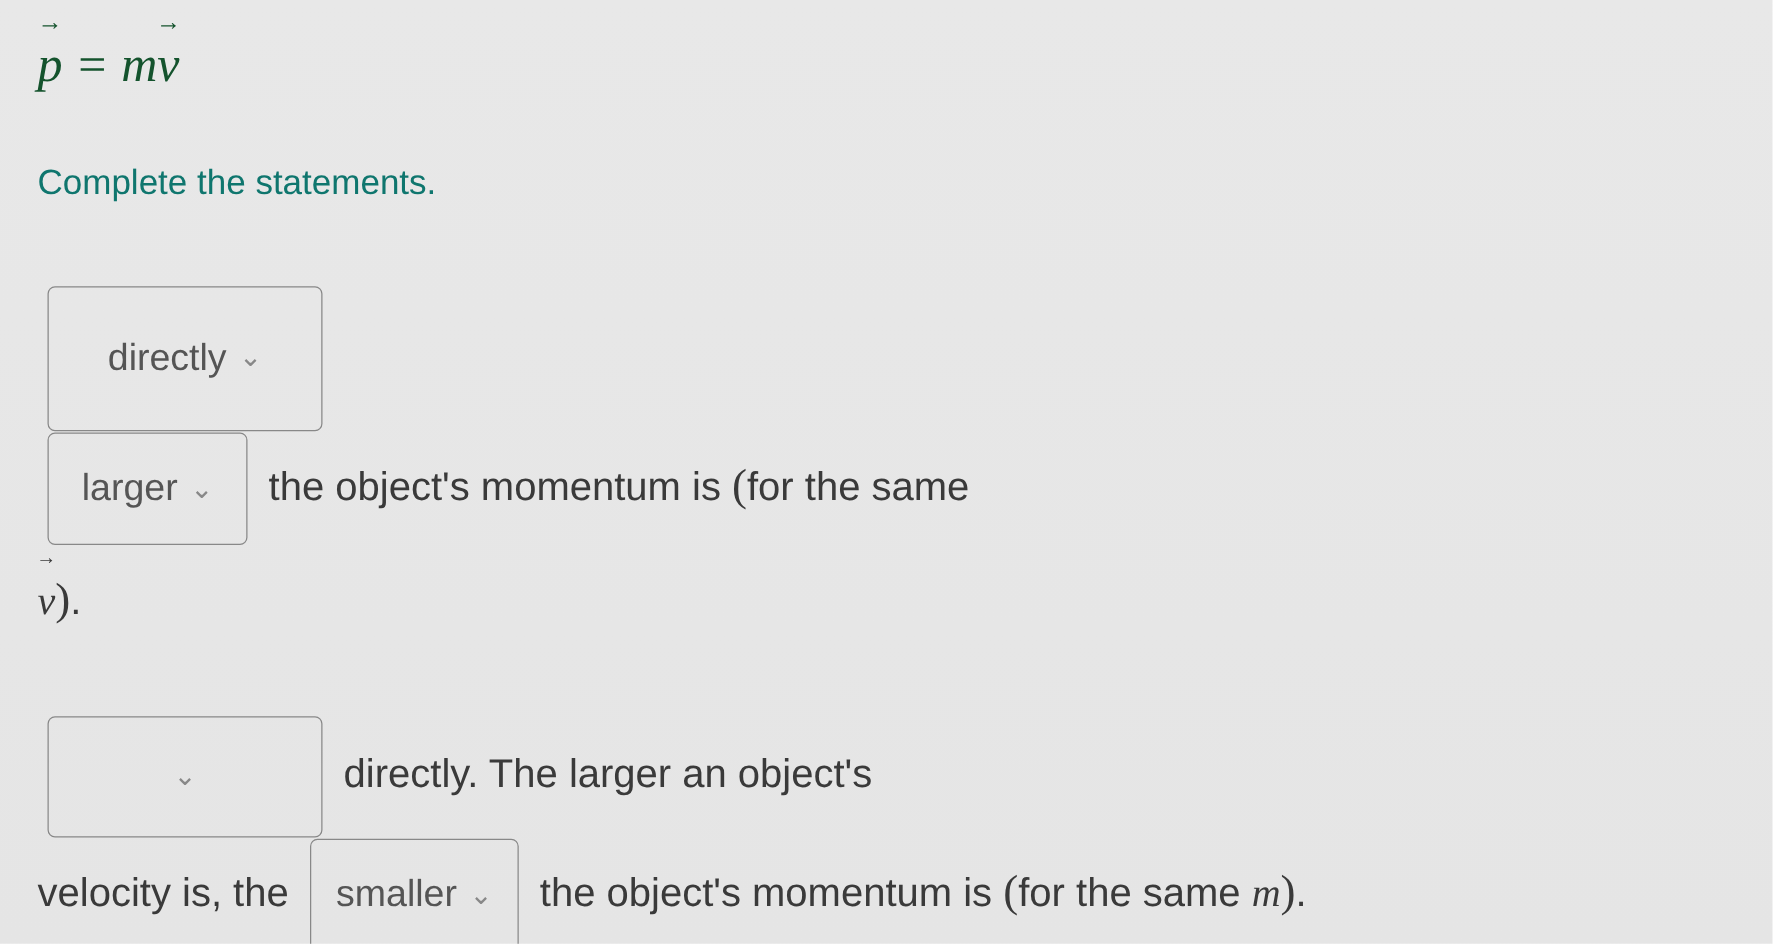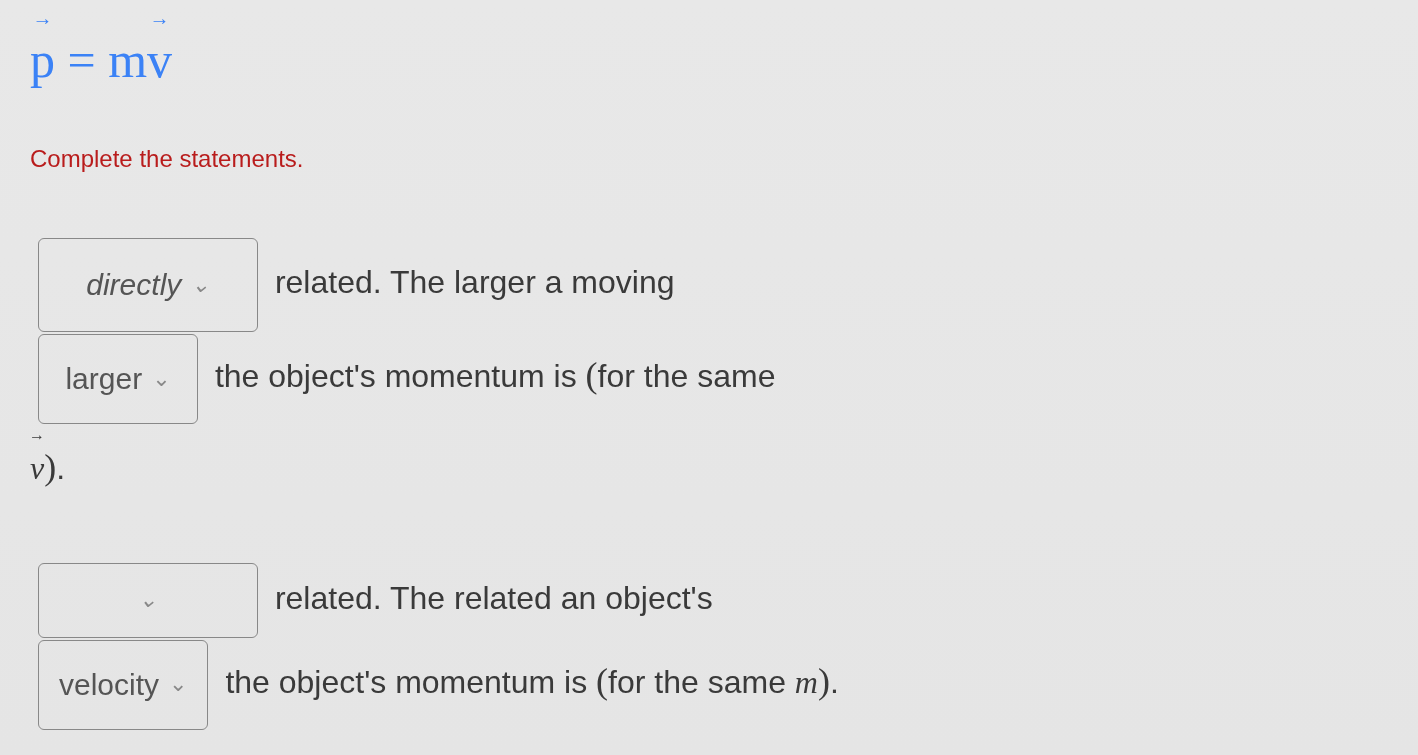--- a/index.html
+++ b/index.html
@@ -12,42 +12,43 @@
       height: 755px;
       background: linear-gradient(to bottom, #e8e8e8, #e5e5e5);
       font-family: Georgia, 'Times New Roman', serif;
       color: #3a3a3a;
       padding: 20px 30px;
       font-size: 32px;
       line-height: 1.6;
     }
     .formula {
       font-family: 'Times New Roman', serif;
-      font-size: 50px;
+      font-style: italic;
+      font-size: 40px;
       margin-bottom: 40px;
-      color: #3b82f6;
+      color: #14532d;
       position: relative;
     }
     .vec {
       position: relative;
       display: inline-block;
     }
     .vec::after {
       content: '→';
       position: absolute;
       top: -18px;
       left: 50%;
       transform: translateX(-50%);
       font-size: 20px;
       font-style: normal;
     }
     .instruction {
       font-family: Arial, Helvetica, sans-serif;
-      font-size: 24px;
-      color: #b91c1c;
+      font-size: 28px;
+      color: #0f766e;
       margin-bottom: 60px;
     }
     .paragraph {
       font-family: Arial, Helvetica, sans-serif;
       font-size: 32px;
       color: #3a3a3a;
       margin-bottom: 50px;
       line-height: 2.4;
     }
     .dropdown {
@@ -62,22 +63,21 @@
       font-family: Arial, Helvetica, sans-serif;
       font-size: 30px;
       color: #555;
       vertical-align: middle;
       margin: 0 8px;
       cursor: pointer;
       min-width: 160px;
     }
     .dropdown-lg {
       min-width: 220px;
-      padding: 10px 26px;
-      font-style: italic;
+      padding: 21px 26px;
     }
     .chevron {
       display: inline-block;
       font-size: 22px;
       color: #888;
     }
     .math-inline {
       font-family: 'Times New Roman', serif;
       font-style: italic;
       position: relative;
@@ -106,35 +106,35 @@
   <span>m</span><span class="vec">v</span>
 </div>
 
 <div class="instruction">Complete the statements.</div>
 
 <div class="paragraph">
   <span class="dropdown dropdown-lg">
     <span>directly</span>
     <span class="chevron">⌄</span>
   </span>
-  <span>related. The larger a moving</span>
   <br>
   <span class="dropdown">
     <span>larger</span>
     <span class="chevron">⌄</span>
   </span>
   <span>the object's momentum is </span><span class="paren">(</span><span>for the same</span>
   <br>
   <span class="math-inline math-inline-vec">v</span><span class="paren">)</span><span>.</span>
 </div>
 
 <div class="paragraph">
   <span class="dropdown dropdown-lg">
     <span class="chevron">⌄</span>
   </span>
-  <span>related. The related an object's</span>
+  <span>directly. The larger an object's</span>
   <br>
+  <span>velocity is, the</span>
   <span class="dropdown">
-    <span>velocity</span>
+    <span>smaller</span>
     <span class="chevron">⌄</span>
   </span>
   <span>the object's momentum is </span><span class="paren">(</span><span>for the same </span><span class="math-inline">m</span><span class="paren">)</span><span>.</span>
 </div>
 
 </body></html>

